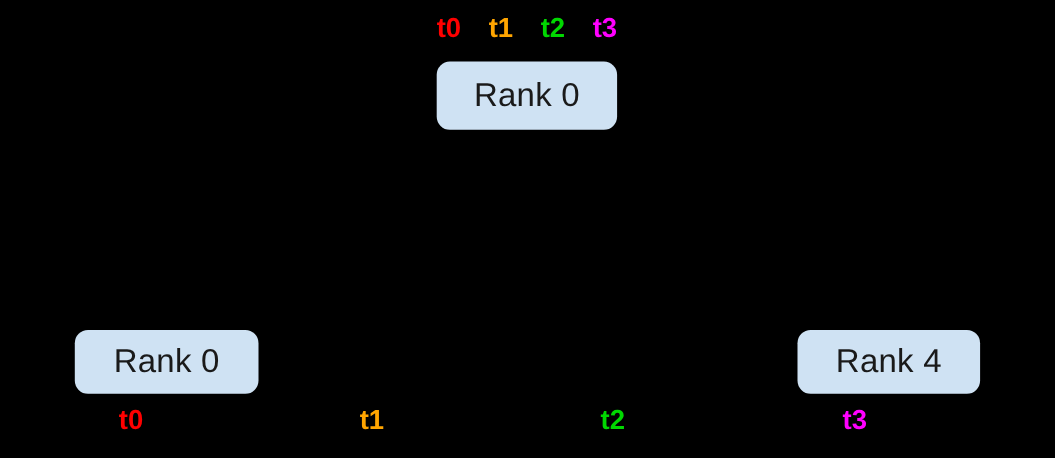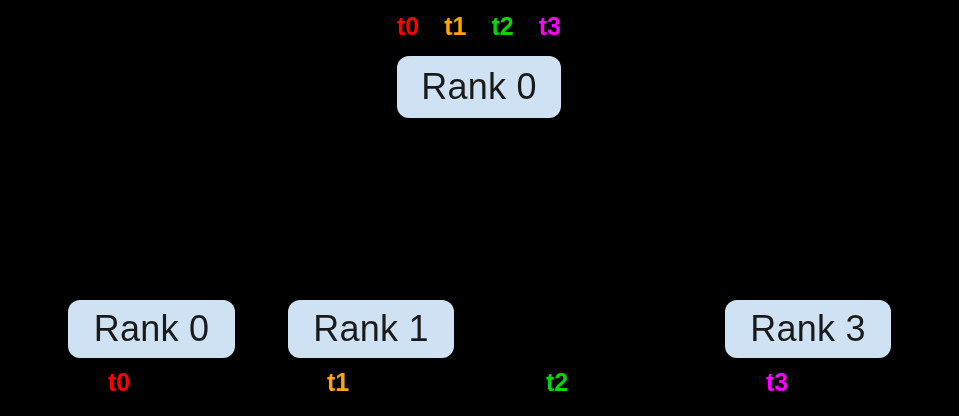--- a/index.html
+++ b/index.html
@@ -19,21 +19,21 @@
     position: absolute;
     background: #cfe2f3;
     border-radius: 12px;
     display: flex;
     align-items: center;
     justify-content: center;
     box-sizing: border-box;
   }
   .node-label {
     color: #1a1a1a;
-    font-size: 36px;
+    font-size: 30px;
     font-weight: 400;
     line-height: 1;
     letter-spacing: 0.2px;
     white-space: nowrap;
   }
   .tag {
     position: absolute;
     font-size: 25px;
     font-weight: bold;
     line-height: 1;
@@ -64,25 +64,22 @@
     <span class="tag" style="color: rgb(255, 0, 255);">t3</span>
   </div>
 
   <div class="node-box" style="left: 397px; top: 56px; width: 164px; height: 62px; background: rgb(207, 226, 243);">
     <span class="node-label" style="color: rgb(26, 26, 26);">Rank 0</span>
   </div>
 
   <div class="node-box" style="left: 68px; top: 300px; width: 167px; height: 58px; background: rgb(207, 226, 243);">
     <span class="node-label" style="color: rgb(26, 26, 26);">Rank 0</span>
   </div>
-  <div class="node-box" style="left: 288px; top: 300px; width: 166px; height: 58px; background: rgb(207, 226, 243);">
-    <span class="node-label" style="color: rgb(26, 26, 26);">Rank 1</span>
-  </div>
   <div class="node-box" style="left: 725px; top: 300px; width: 166px; height: 58px; background: rgb(207, 226, 243);">
-    <span class="node-label" style="color: rgb(26, 26, 26);">Rank 3</span>
+    <span class="node-label" style="color: rgb(26, 26, 26);">Rank 4</span>
   </div>
 
   <span class="tag" style="left: 108px; top: 370px; color: rgb(255, 0, 0);">t0</span>
   <span class="tag" style="left: 327px; top: 370px; color: rgb(255, 165, 0);">t1</span>
   <span class="tag" style="left: 546px; top: 370px; color: rgb(0, 216, 0);">t2</span>
   <span class="tag" style="left: 766px; top: 370px; color: rgb(255, 0, 255);">t3</span>
 
 </div>
 
 </body></html>

